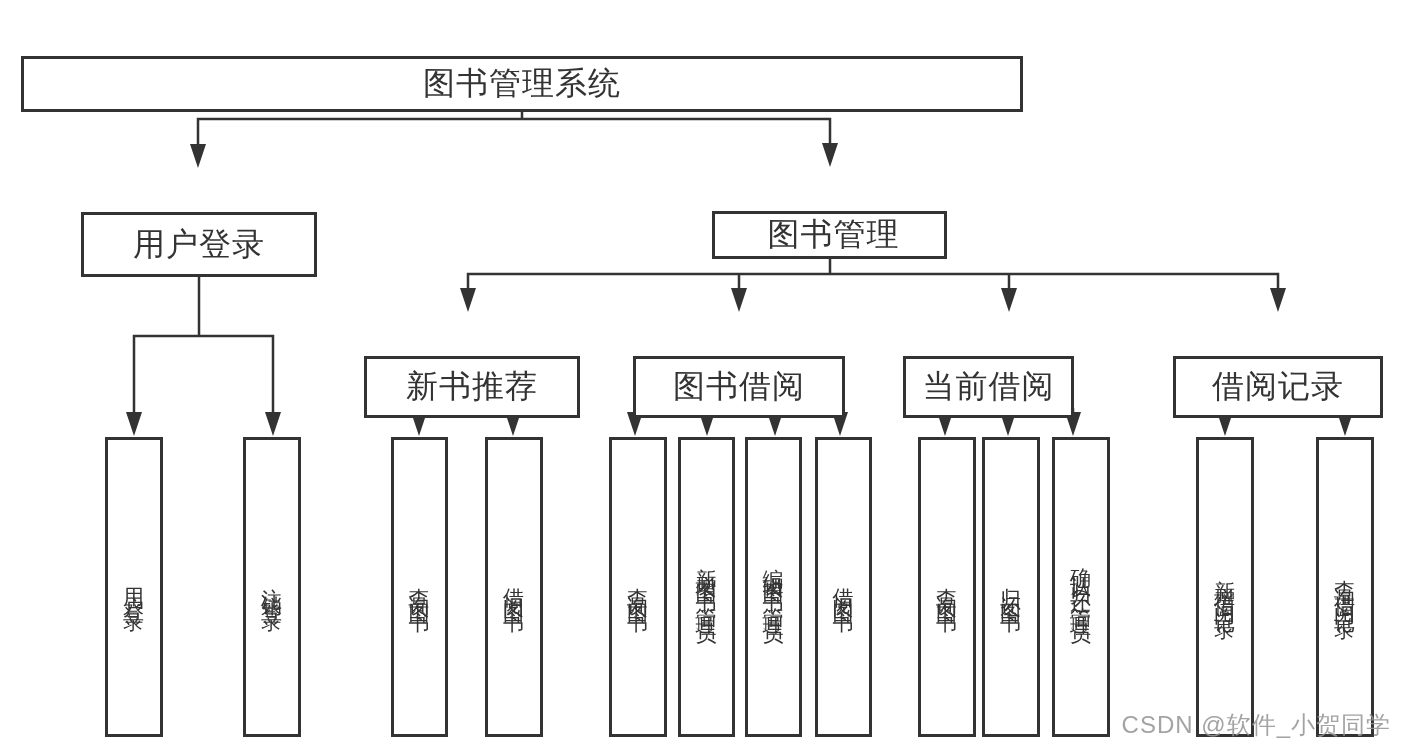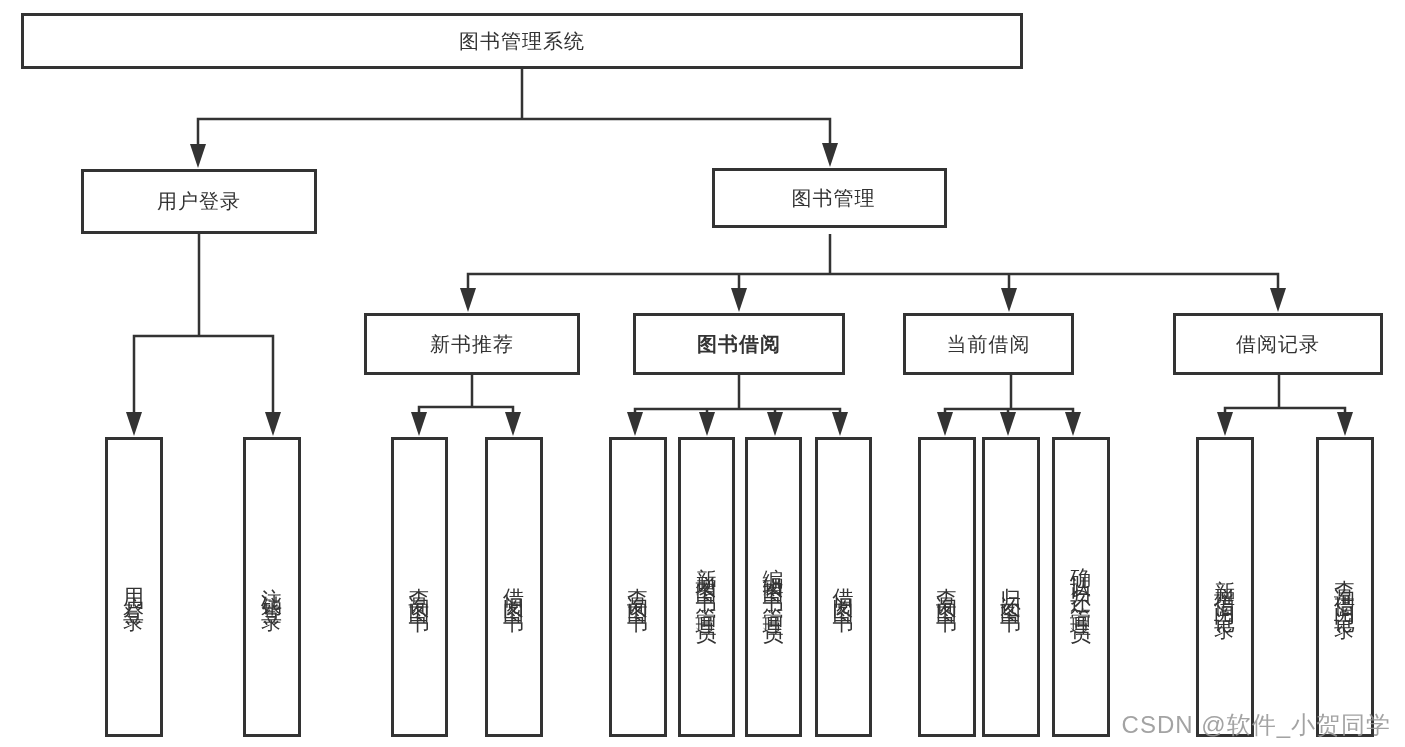--- a/index.html
+++ b/index.html
@@ -21,21 +21,21 @@
     position: absolute;
     box-sizing: border-box;
     background: #ffffff;
     border: 3px solid #333333;
     color: #333333;
     display: flex;
     align-items: center;
     justify-content: center;
     z-index: 1;
   }
-  .hbox { font-size: 20px; letter-spacing: 1px; white-space: nowrap; }
+  .hbox { font-size: 32px; letter-spacing: 1px; white-space: nowrap; margin-top: 43px; }
   .vbox { font-size: 21px; }
   .vtext {
     writing-mode: vertical-rl;
     text-orientation: mixed;
     letter-spacing: 8px;
     line-height: 1;
   }
   .watermark {
     position: absolute;
     right: 14px;
@@ -88,24 +88,24 @@
       <path d="M1000 412 L1016 412 L1008 436 Z"></path>
       <path d="M1065 412 L1081 412 L1073 436 Z"></path>
       <path d="M1217 412 L1233 412 L1225 436 Z"></path>
       <path d="M1337 412 L1353 412 L1345 436 Z"></path>
     </g>
   </svg>
 
   <div class="node hbox" style="left:21px; top:13px; width:1002px; height:56px;">图书管理系统</div>
 
   <div class="node hbox" style="left:81px; top:169px; width:236px; height:65px;">用户登录</div>
-  <div class="node hbox" style="left:712px; top:168px; width:235px; height:60px;padding-left:8px;">图书管理</div>
+  <div class="node hbox" style="left:712px; top:168px; width:235px; height:48px;padding-left:8px;">图书管理</div>
 
   <div class="node hbox" style="left:364px; top:313px; width:216px; height:62px;">新书推荐</div>
-  <div class="node hbox" style="left:633px; top:313px; width:212px; height:62px;font-weight:bold;">图书借阅</div>
+  <div class="node hbox" style="left:633px; top:313px; width:212px; height:62px;">图书借阅</div>
   <div class="node hbox" style="left:903px; top:313px; width:171px; height:62px;">当前借阅</div>
   <div class="node hbox" style="left:1173px; top:313px; width:210px; height:62px;">借阅记录</div>
 
   <div class="node vbox" style="left:105px; top:437px; width:58px; height:300px;">
     <span class="vtext">用户登录</span>
   </div>
   <div class="node vbox" style="left:243px; top:437px; width:58px; height:300px;">
     <span class="vtext">注销登录</span>
   </div>
 

